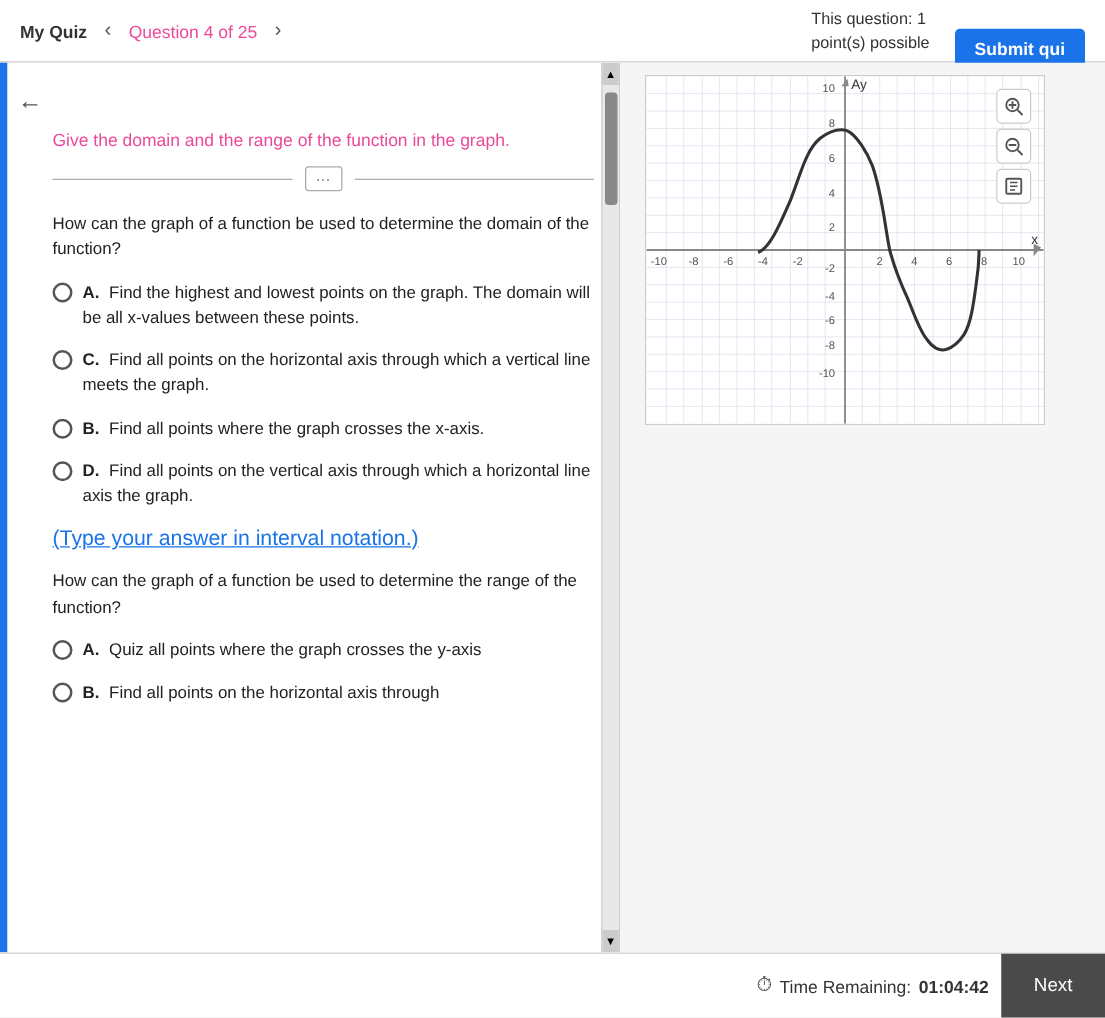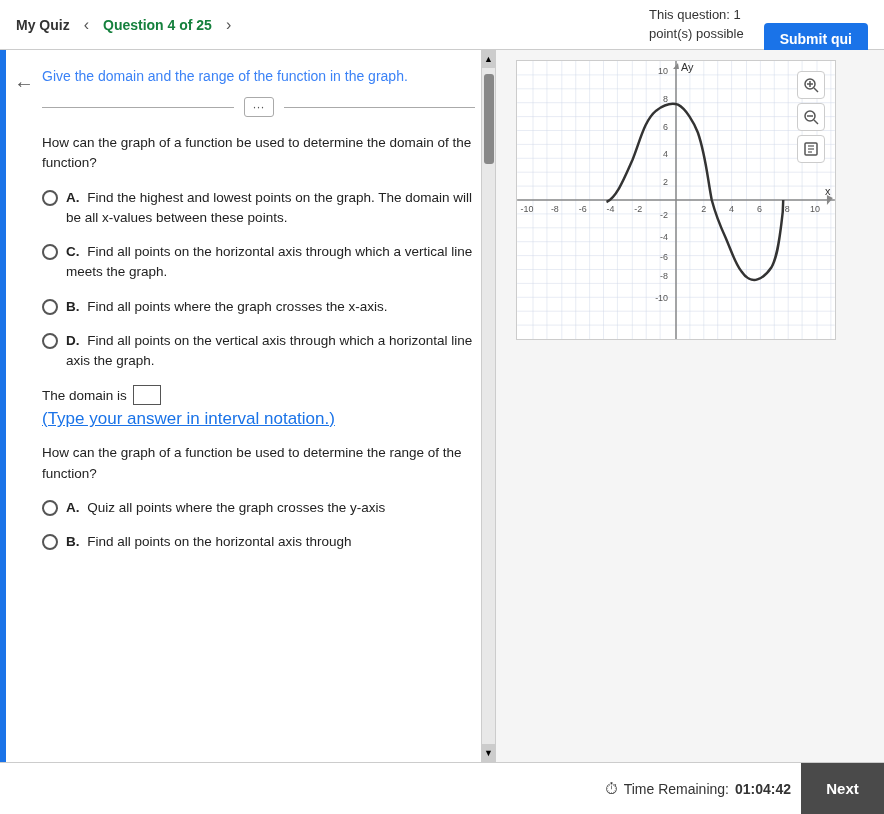--- a/index.html
+++ b/index.html
@@ -36,22 +36,22 @@
       color: #333;
     }
     .nav-arrow {
       cursor: pointer;
       color: #555;
       font-size: 16px;
       padding: 2px 6px;
     }
     .question-indicator {
       font-size: 14px;
-      font-weight: bold;
-      color: #15803d;
+      font-weight: normal;
+      color: #ec4899;
       text-align: center;
     }
     .top-bar-right {
       display: flex;
       align-items: center;
       gap: 20px;
     }
     .points-info {
       font-size: 13px;
       color: #333;
@@ -98,23 +98,24 @@
     }
 
     .question-content {
       flex: 1;
       overflow-y: auto;
       padding: 16px 20px 16px 36px;
     }
 
     .question-text {
       font-size: 14px;
-      color: #3b82f6;
+      color: #ec4899;
       line-height: 1.5;
       margin-bottom: 10px;
+      margin-top: 36px;
     }
 
     .divider-container {
       display: flex;
       align-items: center;
       margin: 10px 0 16px 0;
     }
     .divider-line {
       flex: 1;
       border: none;
@@ -273,21 +274,21 @@
     .timer-icon {
       font-size: 16px;
     }
     .next-btn {
       background: #4a4a4a;
       color: white;
       border: none;
       padding: 0 24px;
       height: 52px;
       font-size: 15px;
-      font-weight: bold;
+      font-weight: normal;
       cursor: pointer;
       min-width: 83px;
     }
 
     
     .left-panel-border {
       width: 6px;
       background: #1a73e8;
       flex-shrink: 0;
     }
@@ -356,24 +357,20 @@
       </div>
 
       <div class="option-item">
         <div class="radio"></div>
         <div>
           <span class="option-label">D.</span>
           <span>Find all points on the vertical axis through which a horizontal line axis the graph.</span>
         </div>
       </div>
 
-      <div class="domain-line">
-        <span>The domain is</span>
-        <span class="domain-box"></span>
-      </div>
       <div class="interval-note">(Type your answer in interval notation.)</div>
 
       <p class="sub-question">How can the graph of a function be used to determine the range of the function?</p>
 
       <div class="option-item">
         <div class="radio"></div>
         <div>
           <span class="option-label">A.</span>
           <span>Quiz all points where the graph crosses the y-axis</span>
         </div>

